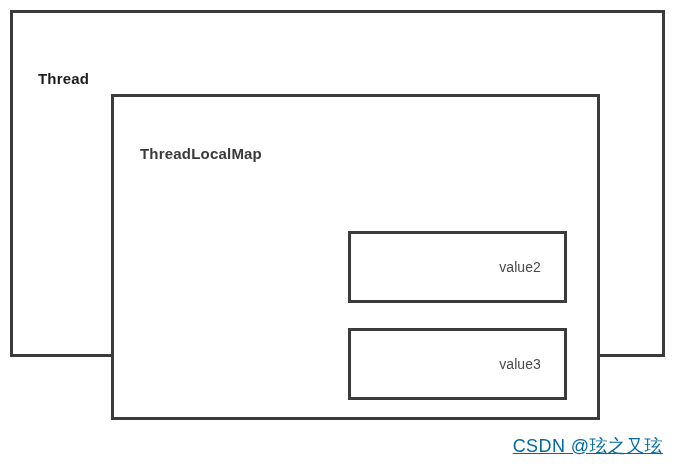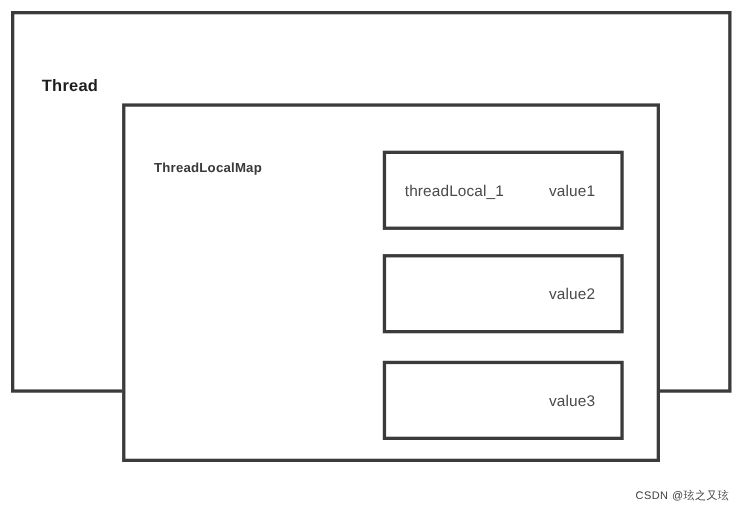--- a/index.html
+++ b/index.html
@@ -52,21 +52,21 @@
     height: 326px;
     box-sizing: border-box;
     border: 3px solid #3b3b3b;
     background: #ffffff;
   }
 
   .map-label {
     position: absolute;
     left: 26px;
     top: 48px;
-    font-size: 12px;
+    font-size: 15px;
     font-weight: bold;
     color: #3a3a3a;
     letter-spacing: 0.2px;
     white-space: nowrap;
   }
 
   
   .entry-box {
     position: absolute;
     left: 234px;
@@ -105,46 +105,41 @@
     letter-spacing: 0.1px;
     margin-left: auto;
     padding-right: 6px;
   }
 
   
   .watermark {
     position: absolute;
     right: 14px;
     bottom: 6px;
-    font-size: 10px;
-    color: #404040;
+    font-size: 18px;
+    color: #0369a1;
     white-space: nowrap;
     letter-spacing: 0.4px;
     user-select: none;
+    text-decoration: underline;
   }
 </style>
 </head>
 <body>
 
 <div id="canvas">
 
   <div class="thread-box">
 
     <div class="thread-label">Thread</div>
 
     <div class="map-box">
 
       <div class="map-label">ThreadLocalMap</div>
 
-      <div class="entry-box r0">
-        <div class="entry-inner">
-          <span class="entry-key">threadLocal_1</span>
-          <span class="entry-value">value1</span>
-        </div>
-      </div>
 
       <div class="entry-box r1">
         <div class="entry-inner">
           <span class="entry-value">value2</span>
         </div>
       </div>
 
       <div class="entry-box r2">
         <div class="entry-inner">
           <span class="entry-value">value3</span>

